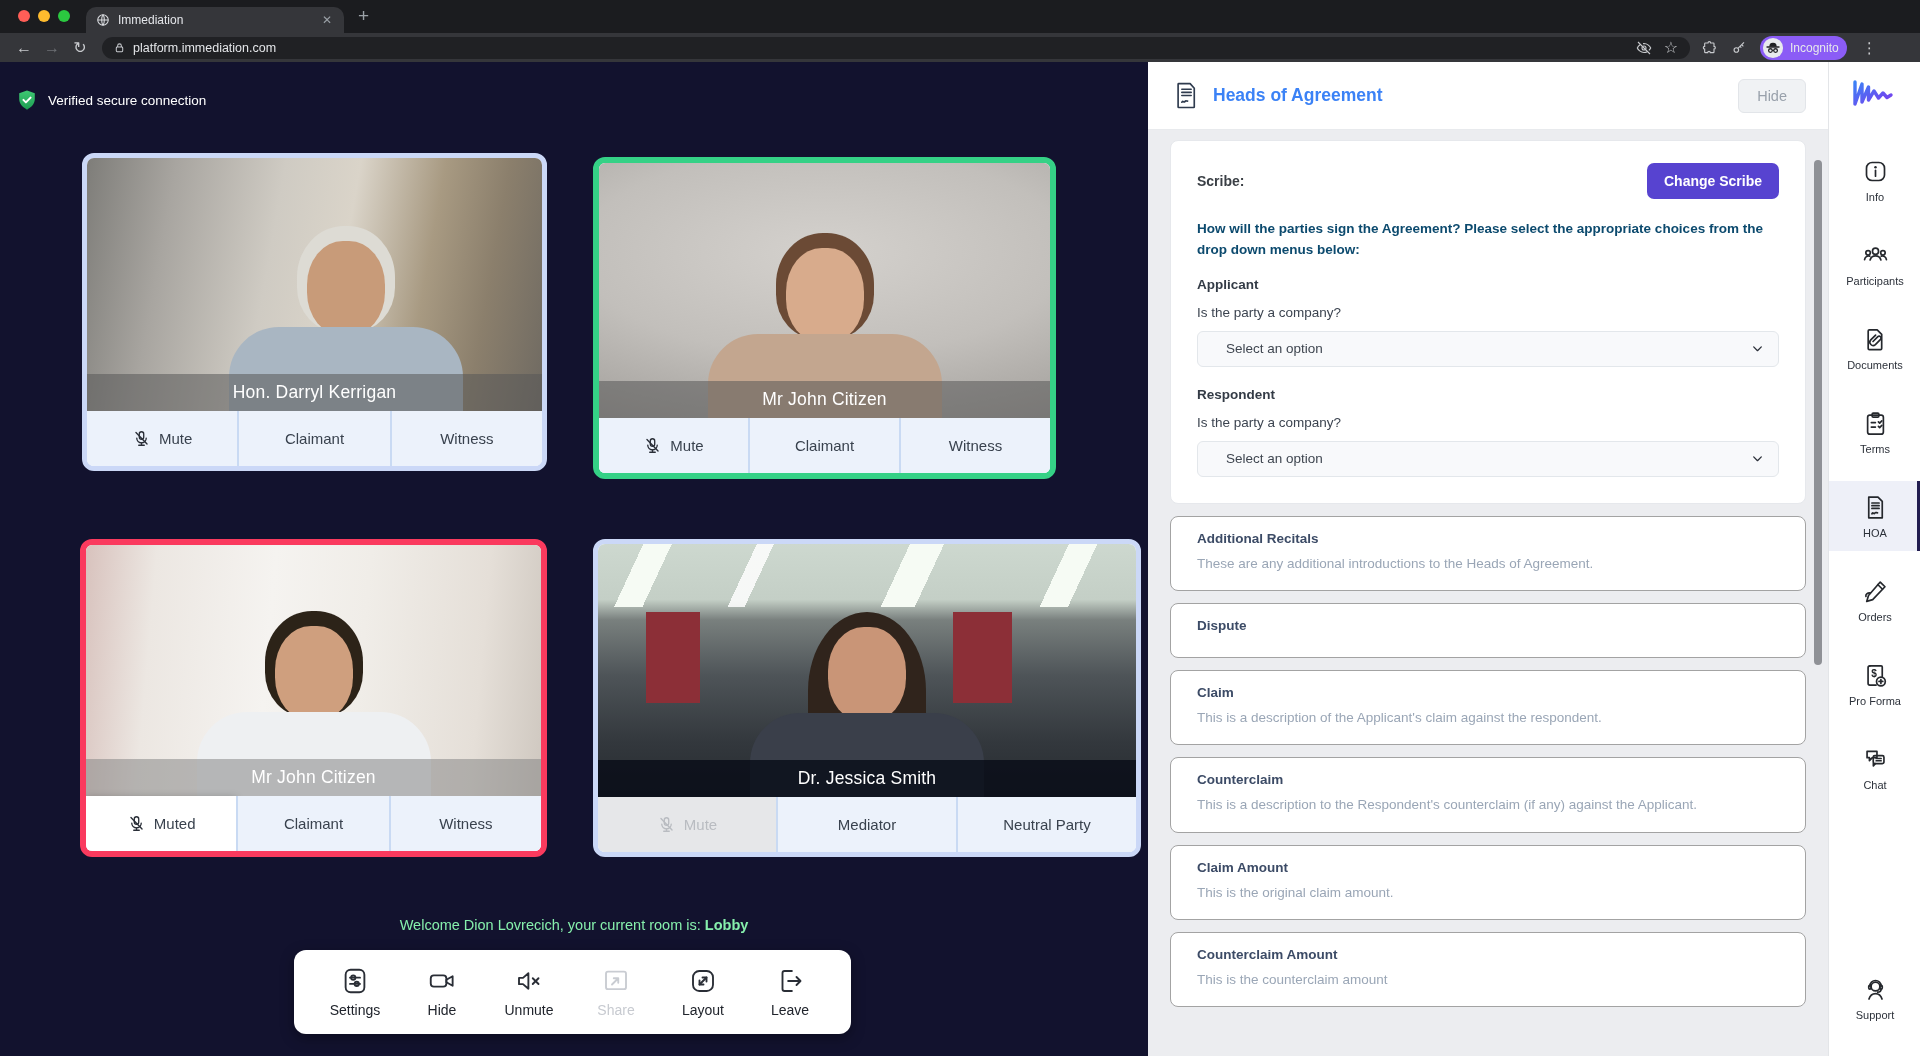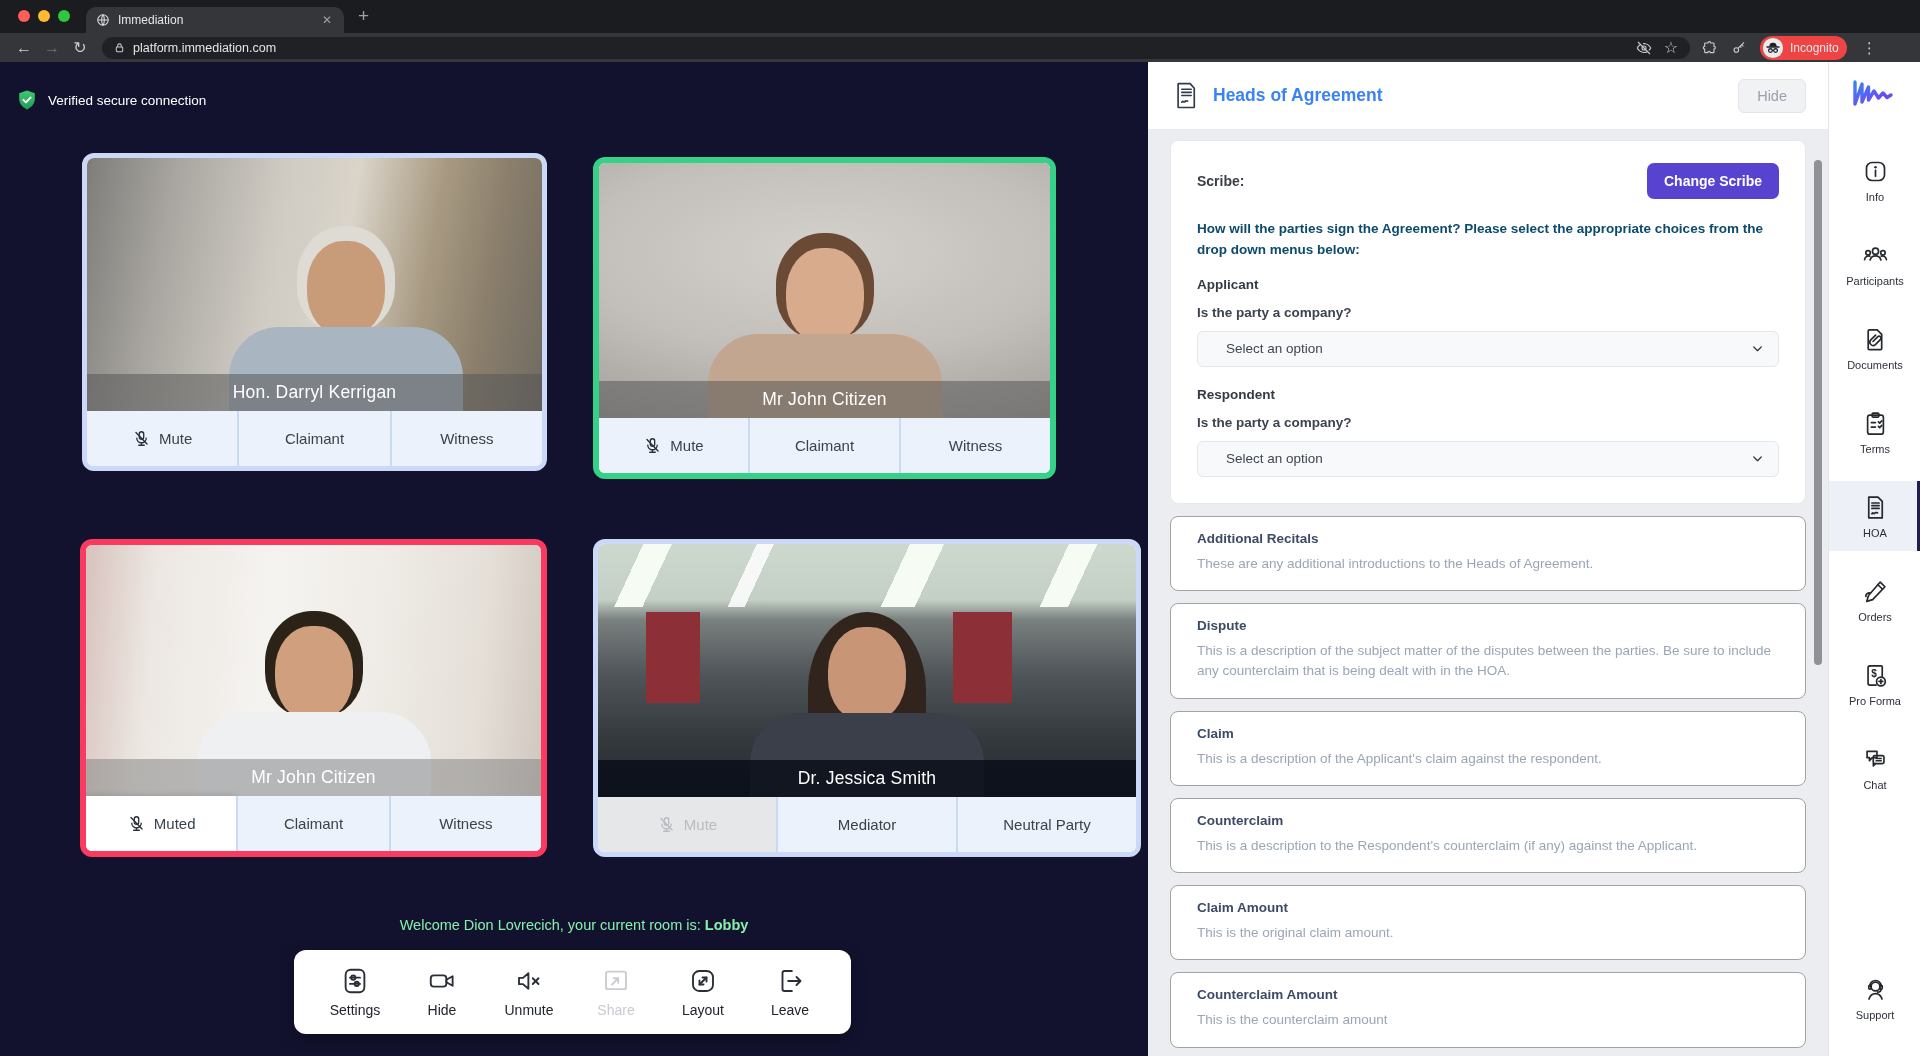--- a/index.html
+++ b/index.html
@@ -15,21 +15,21 @@
   .tab-title { color:#e4e6ea; font-size:12px; margin-left:8px; flex:1; white-space:nowrap; overflow:hidden; }
   .tab-close { color:#9aa0a6; font-size:12px; padding:0 2px; }
   .newtab { position:absolute; left:358px; top:5px; color:#9aa0a6; font-size:19px; font-weight:400; }
   .toolbar { position:absolute; top:33px; left:0; width:1920px; height:29px; background:#35363a; display:flex; align-items:center; padding:0 10px; }
   .navbtn { color:#c8cacd; font-size:16px; width:28px; text-align:center; }
   .navbtn.dim { color:#6e7175; }
   .addr { flex:0 0 auto; width:1588px; height:22px; background:#202124; border-radius:12px; margin:0 8px; display:flex; align-items:center; padding:0 12px; }
   .url { color:#e3e5e8; font-size:12.5px; margin-left:8px; flex:1; }
   .addr-ic { display:flex; align-items:center; gap:12px; color:#c8cacd; }
   .chrome-right { display:flex; align-items:center; gap:13px; margin-left:4px; }
-  .chip { display:flex; align-items:center; gap:6px; background:#ef4444; border-radius:12px; padding:1px 8px 1px 2px; }
+  .chip { display:flex; align-items:center; gap:6px; background:#8b5cf6; border-radius:12px; padding:1px 8px 1px 2px; }
   .chip-label { color:#e6e8eb; font-size:12px; }
   .menu-dots { color:#c8cacd; font-size:15px; margin-left:2px; }
 
   
   #app { position:absolute; top:62px; left:0; width:1920px; height:994px; }
   .stage { position:absolute; inset:0 772px 0 0; }
   .secure { position:absolute; left:16px; top:26px; display:flex; align-items:center; gap:10px; color:#fff; font-size:13.5px; }
 
   
   .tile { position:absolute; border-radius:12px; overflow:hidden; background:#fff; }
@@ -84,21 +84,21 @@
   .phead { position:absolute; top:0; left:0; right:0; height:68px; background:#fff; border-bottom:1px solid #e8eaed; display:flex; align-items:center; padding:0 22px 0 26px; }
   .ptitle { font-size:17.5px; font-weight:700; color:#3b82f6; margin-left:14px; flex:1; }
   .hide-btn { height:34px; padding:0 18px; background:#f0f2f4; border:1px solid #e2e5e9; border-radius:6px; color:#99a1ab; font-size:14.5px; display:flex; align-items:center; }
   .pbody { position:absolute; top:68px; left:0; right:0; bottom:0; background:#ecedf0; padding:10px 22px 0 22px; overflow:hidden; }
   .card { background:#fff; border:1px solid #e6e8ec; border-radius:8px; padding:22px 26px; margin-bottom:12px; }
   .scribe-row { display:flex; align-items:center; justify-content:space-between; margin-bottom:20px; }
   .scribe-lab { font-size:14px; font-weight:600; color:#3a3f45; }
   .cs-btn { background:var(--accent-purple,#5743d0); color:#fff; font-size:14px; font-weight:700; border:none; border-radius:7px; padding:10px 17px; }
   .q { font-size:13.5px; font-weight:700; color:#0c4a6e; line-height:1.55; margin-bottom:16px; max-width:600px; }
   .h6 { font-size:13.5px; font-weight:700; color:#333b46; margin-bottom:13px; }
-  .ql { font-size:13.5px; font-weight:700; color:#3c4450; margin-bottom:11px; }
+  .ql { font-size:13.5px; font-weight:400; color:#3c4450; margin-bottom:11px; }
   .select { height:36px; background:#f8f9fb; border:1px solid #e3e7eb; border-radius:6px; display:flex; align-items:center; padding:0 14px 0 28px; margin-bottom:20px; }
   .sel-txt { font-size:13.5px; color:#3f4650; flex:1; }
   .sect { background:#fff; border:1px solid #a3a3a3; border-radius:8px; padding:14px 26px 16px 26px; margin-bottom:12px; }
   .sect-t { font-size:13.5px; font-weight:700; color:#3c4b66; margin-bottom:8px; }
   .sect-d { font-size:13.5px; color:#9aa6b6; line-height:1.5; max-width:600px; }
   .vscroll { position:absolute; left:1814px; top:98px; width:8px; height:505px; background:#8f9196; border-radius:4px; }
 
   
   .side { position:absolute; left:1828px; top:0; width:92px; height:994px; background:#fff; border-left:1px solid #e3e5e8; }
   .logo { position:absolute; top:14px; left:0; width:92px; display:flex; justify-content:center; }
@@ -383,21 +383,20 @@
               </svg>
           </div>
         </div>
 
         <div class="sect">
           <div class="sect-t">Additional Recitals</div>
           <div class="sect-d">These are any additional introductions to the Heads of Agreement.</div>
         </div>
         <div class="sect">
           <div class="sect-t">Dispute</div>
-          <div class="sect-d">This is a description of the subject matter of the disputes between the parties. Be sure to include any counterclaim that is being dealt with in the HOA.</div>
         </div>
         <div class="sect">
           <div class="sect-t">Claim</div>
           <div class="sect-d">This is a description of the Applicant's claim against the respondent.</div>
         </div>
         <div class="sect">
           <div class="sect-t">Counterclaim</div>
           <div class="sect-d">This is a description to the Respondent's counterclaim (if any) against the Applicant.</div>
         </div>
         <div class="sect">

